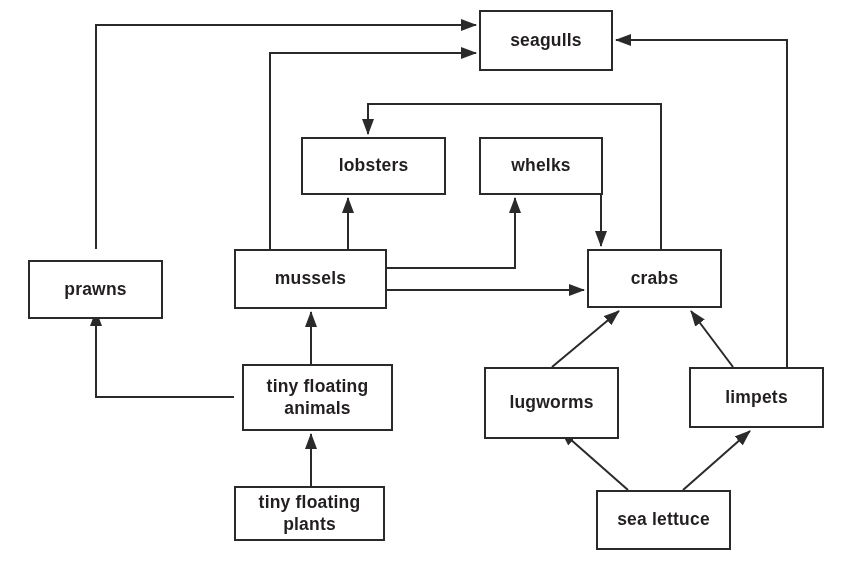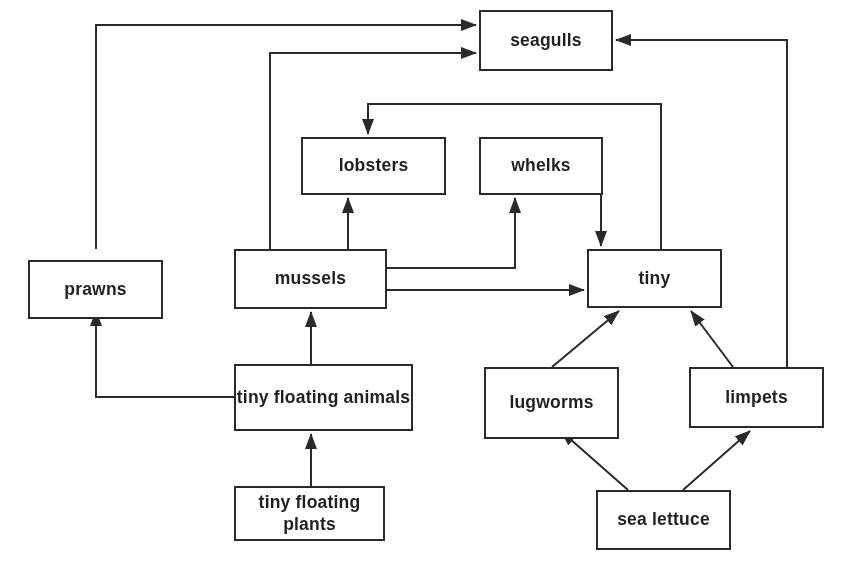--- a/index.html
+++ b/index.html
@@ -80,23 +80,23 @@
       <div class="node" style="left: 479px; top: 137px; width: 124px; height: 58px;">
         <span class="node-label">whelks</span>
       </div>
       <div class="node" style="left: 28px; top: 249px; width: 135px; height: 59px; margin-top: 11px;">
         <span class="node-label">prawns</span>
       </div>
       <div class="node" style="left: 234px; top: 249px; width: 153px; height: 60px;">
         <span class="node-label">mussels</span>
       </div>
       <div class="node" style="left: 587px; top: 249px; width: 135px; height: 59px;">
-        <span class="node-label">tiny</span>
+        <span class="node-label">crabs</span>
       </div>
-      <div class="node" style="left: 234px; top: 364px; width: 179px; height: 67px;">
+      <div class="node" style="left: 242px; top: 364px; width: 151px; height: 67px;">
         <span class="node-label">tiny floating animals</span>
       </div>
       <div class="node" style="left: 484px; top: 367px; width: 135px; height: 72px;">
         <span class="node-label">lugworms</span>
       </div>
       <div class="node" style="left: 689px; top: 367px; width: 135px; height: 61px; text-align: right;">
         <span class="node-label">limpets</span>
       </div>
       <div class="node" style="left: 234px; top: 486px; width: 151px; height: 55px;">
         <span class="node-label">tiny floating plants</span>

